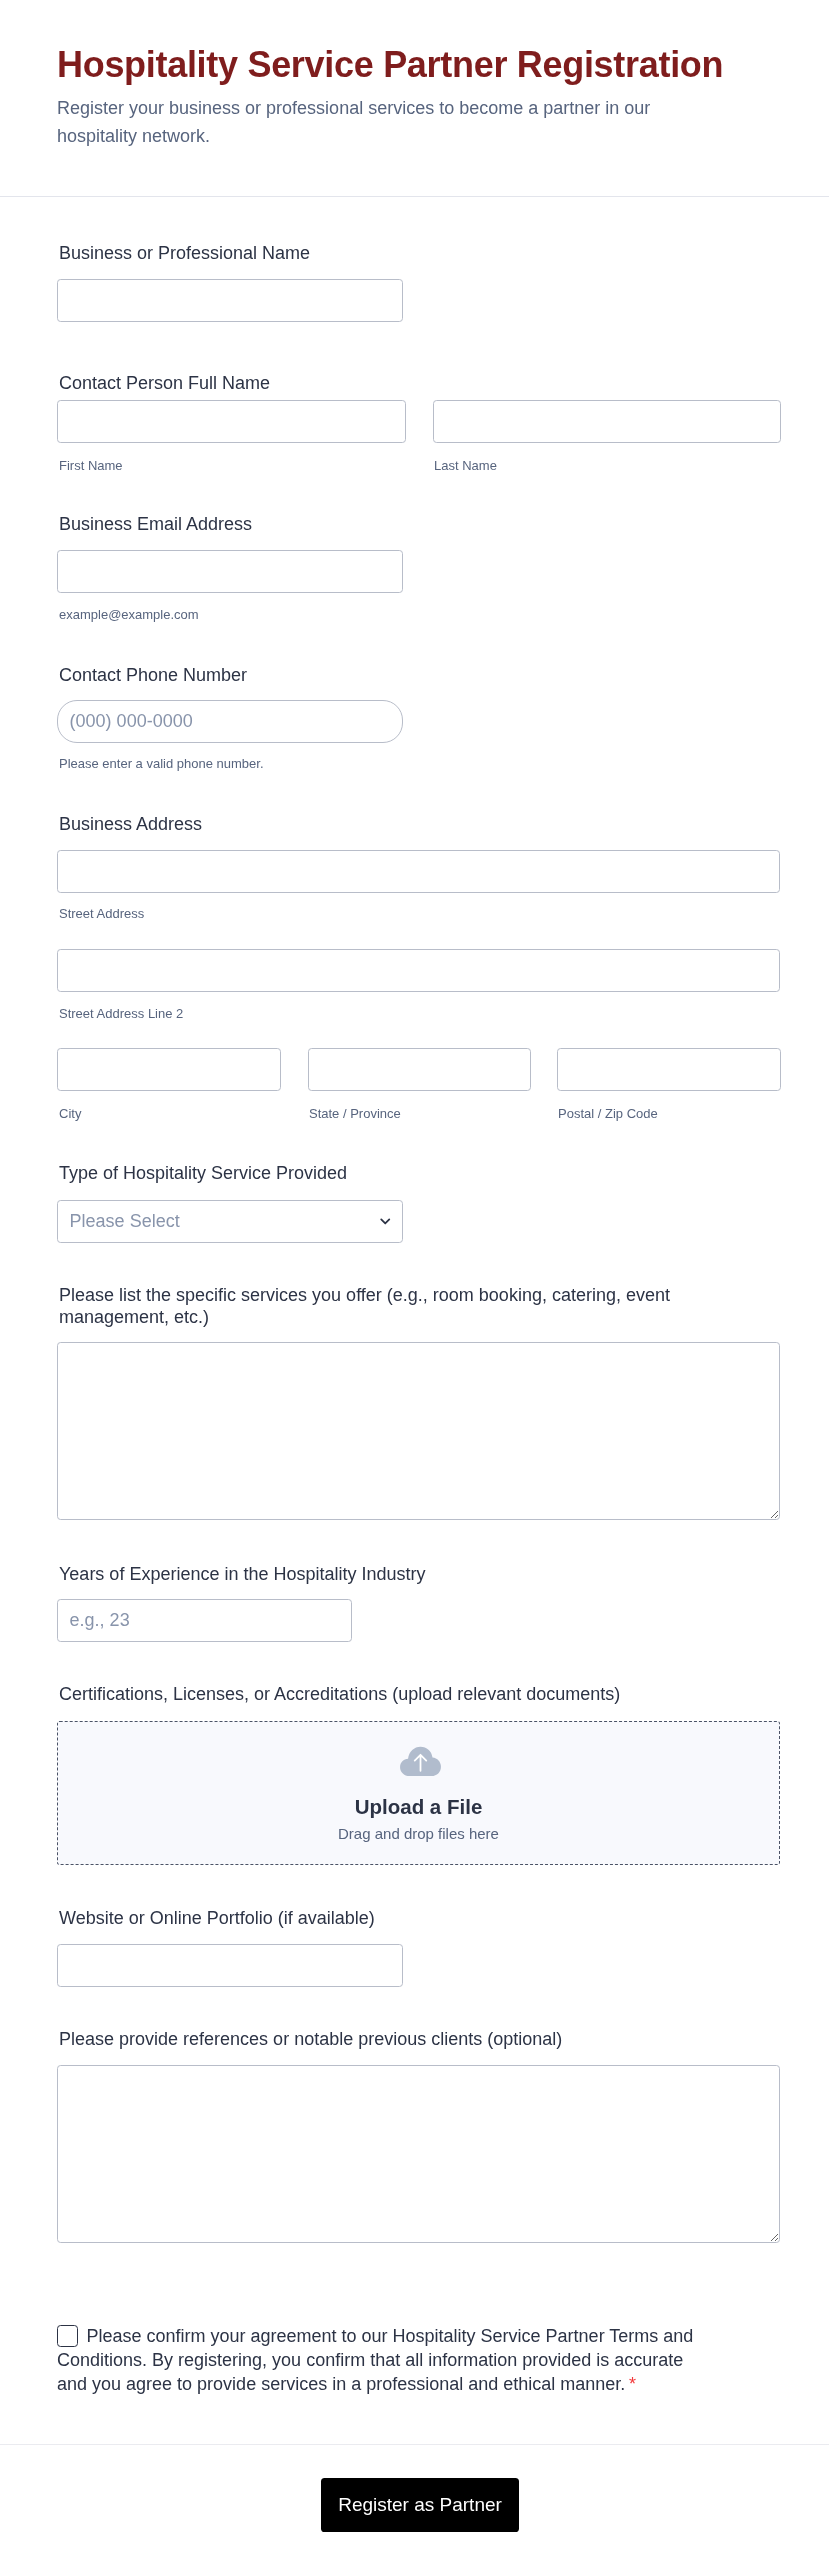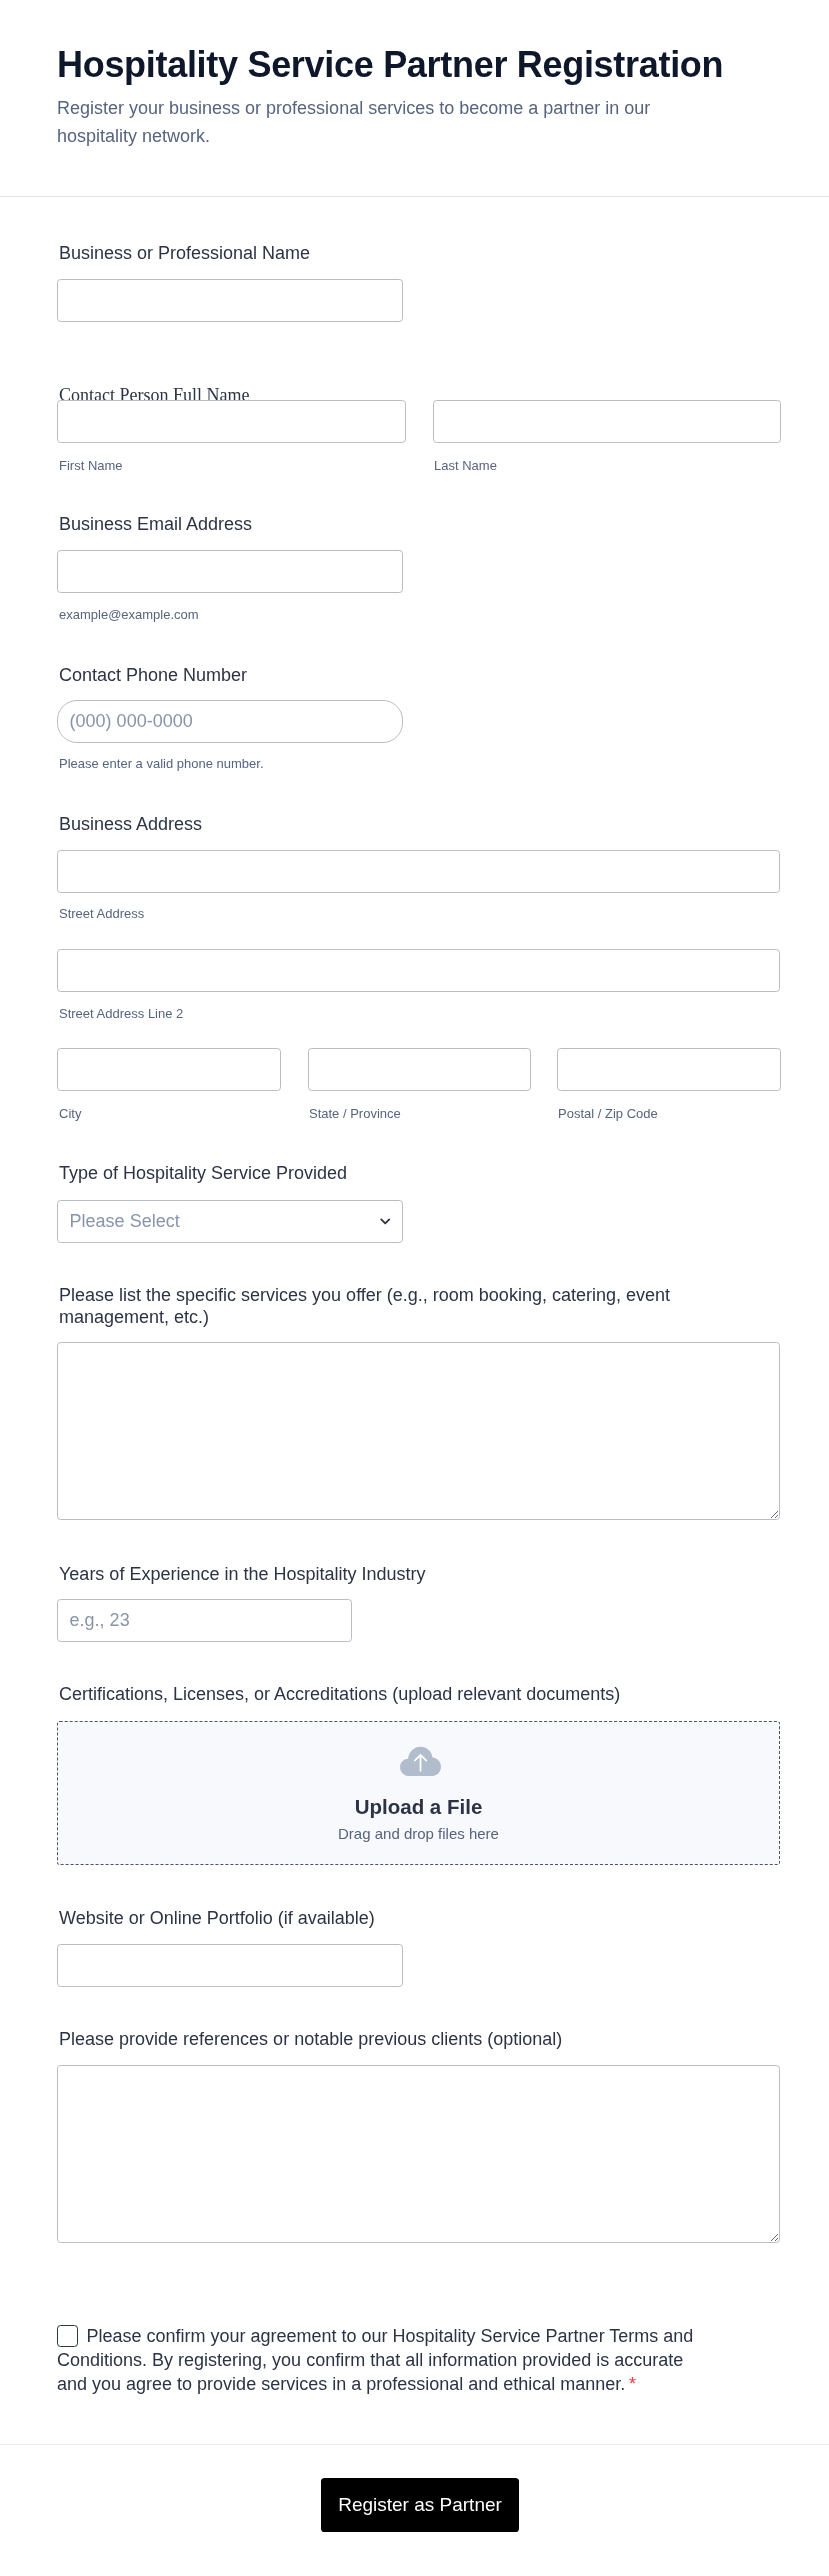--- a/index.html
+++ b/index.html
@@ -23,21 +23,21 @@
       width: 830px;
       height: 197px;
       border-bottom: 1.8px solid #e3e5ec;
     }
     .form-title {
       position: absolute;
       left: 57px;
       top: 44px;
       font-size: 36px;
       font-weight: bold;
-      color: #0f172a;
+      color: #7f1d1d;
       letter-spacing: -0.3px;
       white-space: nowrap;
     }
     .form-subtitle {
       position: absolute;
       left: 57px;
       top: 94px;
       width: 678px;
       font-size: 18px;
       line-height: 28px;
@@ -199,21 +199,21 @@
 <div class="page">
 
   <div class="header">
     <h1 class="form-title">Hospitality Service Partner Registration</h1>
     <p class="form-subtitle">Register your business or professional services to become a partner in our hospitality network.</p>
   </div>
 
   <label class="label" style="top:242px;">Business or Professional Name</label>
   <input class="input" type="text" style="left: 57px; top: 279px; width: 346px;">
 
-  <label class="label" style="top:384px;font-family:Liberation Serif, serif;">Contact Person Full Name</label>
+  <label class="label" style="top:372px;">Contact Person Full Name</label>
   <input class="input" type="text" style="left: 57px; top: 400px; width: 349px;">
   <input class="input" type="text" style="left: 433px; top: 400px; width: 348px;">
   <span class="sublabel" style="left:59px; top:458px;">First Name</span>
   <span class="sublabel" style="left:434px; top:458px;">Last Name</span>
 
   <label class="label" style="top:513px;">Business Email Address</label>
   <input class="input" type="email" style="left: 57px; top: 550px; width: 346px;">
   <span class="sublabel" style="left:59px; top:607px;">example@example.com</span>
 
   <label class="label" style="top:653px;margin-top:11px;">Contact Phone Number</label>

